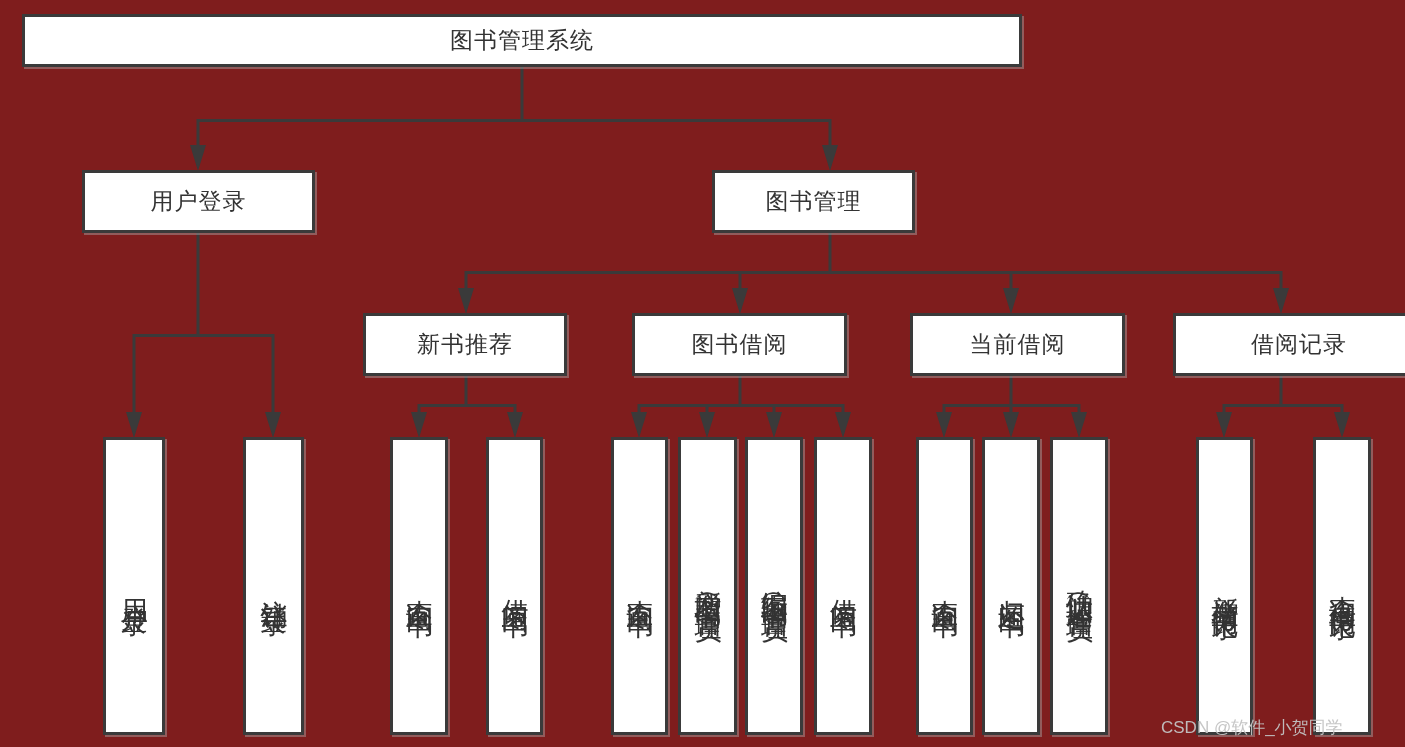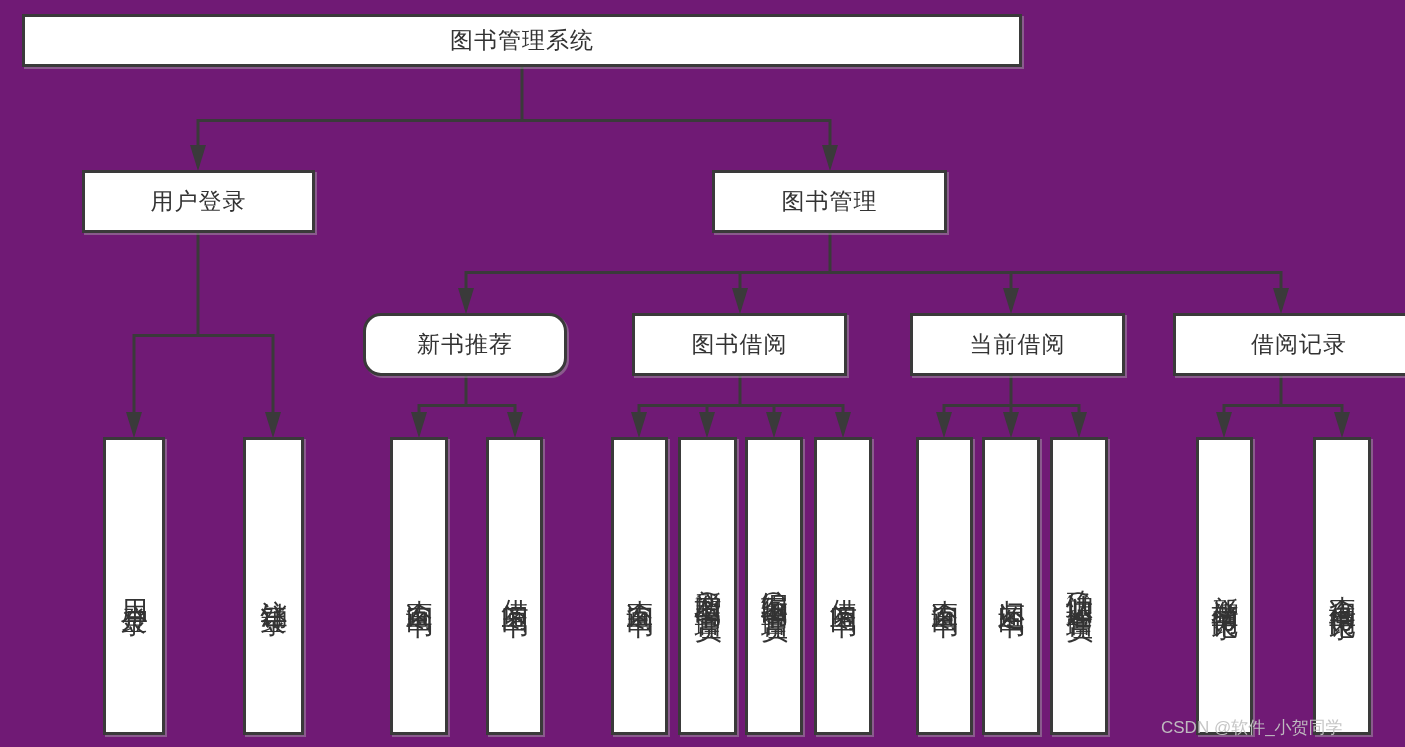--- a/index.html
+++ b/index.html
@@ -5,21 +5,21 @@
   html, body {
     margin: 0;
     padding: 0;
     background: #ffffff;
     font-family: "Liberation Sans", "DejaVu Sans", sans-serif;
   }
   #canvas {
     position: relative;
     width: 1405px;
     height: 747px;
-    background: #701a75;
+    background: #7f1d1d;
     overflow: hidden;
     text-decoration: underline;
   }
   #wires {
     position: absolute;
     left: 0; top: 0;
     width: 1405px; height: 747px;
     z-index: 1;
   }
   .box {
@@ -126,25 +126,25 @@
     <polygon class="head" points="1334,412 1350,412 1342,438"></polygon>
   </svg>
 
   <div class="box hbox" style="left:22px; top:14px; width:1000px; height:53px;">
     <span>图书管理系统</span>
   </div>
 
   <div class="box hbox" style="left:82px; top:170px; width:233px; height:63px;">
     <span>用户登录</span>
   </div>
-  <div class="box hbox" style="left:712px; top:170px; width:235px; height:63px;">
+  <div class="box hbox" style="left:712px; top:170px; width:203px; height:63px;">
     <span>图书管理</span>
   </div>
 
-  <div class="box hbox" style="left:363px; top:313px; width:204px; height:63px;border-radius:18px;">
+  <div class="box hbox" style="left:363px; top:313px; width:204px; height:63px;">
     <span>新书推荐</span>
   </div>
   <div class="box hbox" style="left:632px; top:313px; width:215px; height:63px;">
     <span>图书借阅</span>
   </div>
   <div class="box hbox" style="left:903px; top:313px; width:215px; height:63px;margin-left:7px;">
     <span>当前借阅</span>
   </div>
   <div class="box hbox" style="left:1173px; top:313px; width:252px; height:63px;justify-content:center;">
     <span>借阅记录</span>

